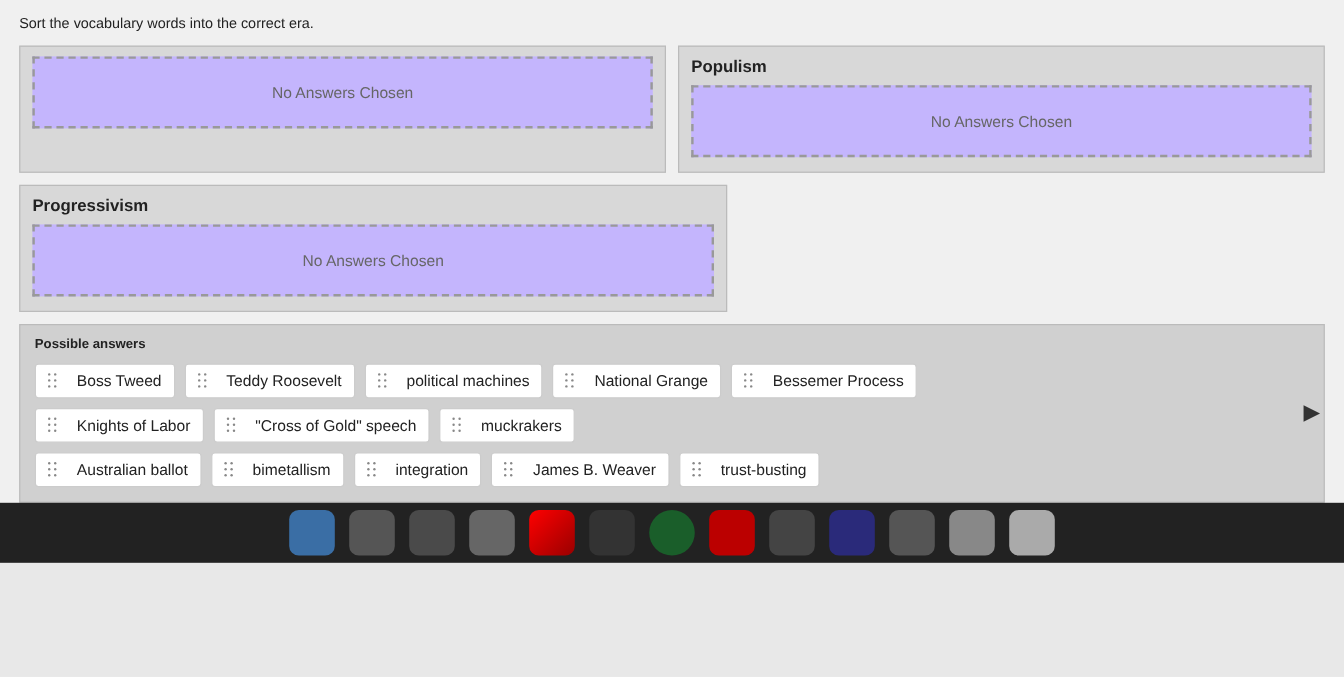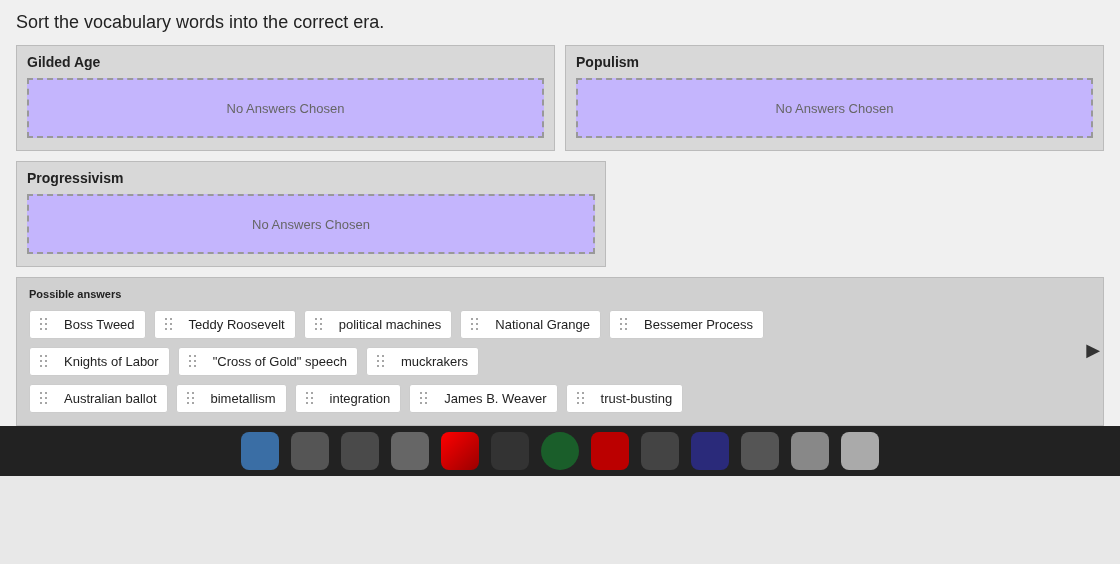--- a/index.html
+++ b/index.html
@@ -9,21 +9,21 @@
       width: 1120px;
       min-height: 564px;
       overflow: hidden;
     }
     .main-container {
       background: #f0f0f0;
       padding: 12px 16px 0 16px;
       width: 100%;
     }
     .instruction {
-      font-size: 18px;
+      font-size: 12px;
       color: #222;
       margin-bottom: 12px;
     }
     .eras-row {
       display: flex;
       gap: 10px;
       margin-bottom: 10px;
     }
     .era-box {
       background: #d8d8d8;
@@ -113,21 +113,20 @@
   </style>
 </head>
 <body>
 
 <div class="page-wrapper">
   <div class="main-container">
     <p class="instruction">Sort the vocabulary words into the correct era.</p>
 
     <div class="eras-row">
       <div class="era-box">
-        <div class="era-title">Gilded Age</div>
         <div class="drop-zone">
           <span class="drop-zone-text">No Answers Chosen</span>
         </div>
       </div>
       <div class="era-box">
         <div class="era-title">Populism</div>
         <div class="drop-zone">
           <span class="drop-zone-text">No Answers Chosen</span>
         </div>
       </div>

